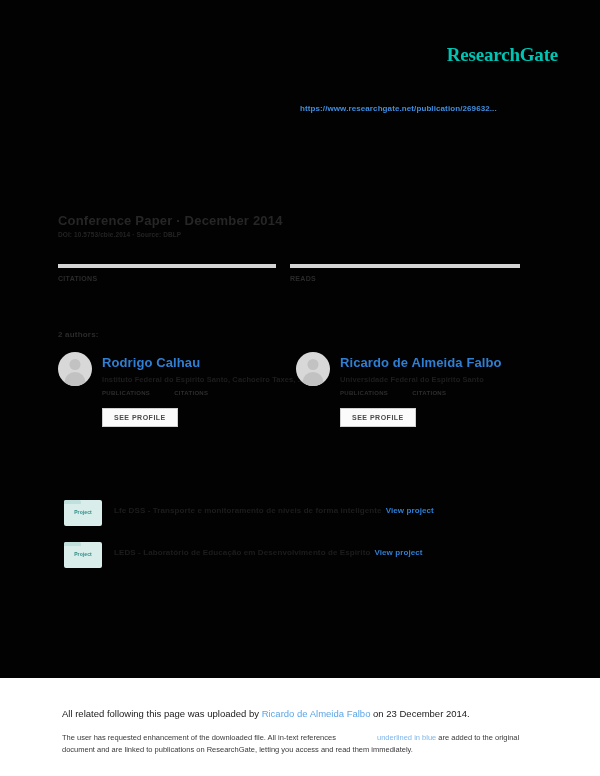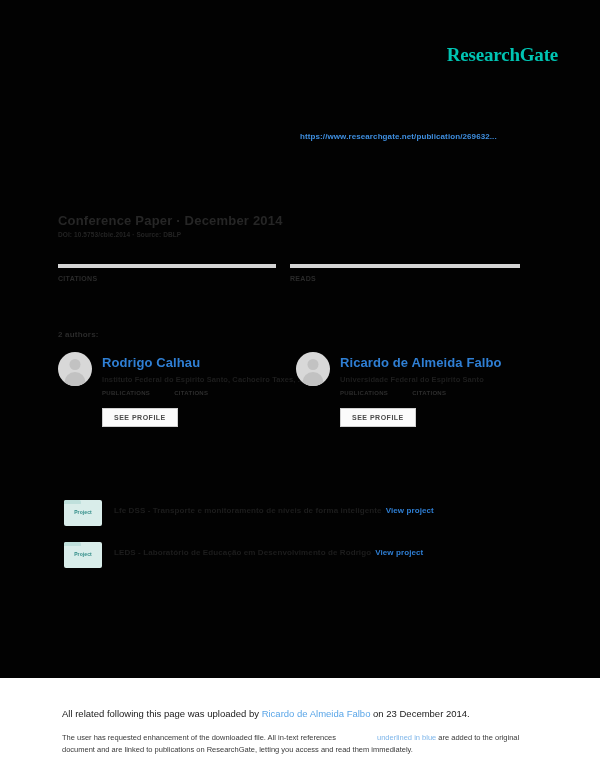--- a/index.html
+++ b/index.html
@@ -26,21 +26,20 @@
     letter-spacing:-0.2px;
     white-space:nowrap;
   }
 
   .pub-url{
     position:absolute;left:300px;top:104px;
     font-size:8px;font-weight:bold;
     color:#3f8fe0;
     letter-spacing:0.1px;
     white-space:nowrap;
-    margin-top:28px;
   }
 
   .meta-type{
     position:absolute;left:58px;top:213px;
     font-size:13px;font-weight:bold;
     color:#262626;
     letter-spacing:0.2px;
     white-space:nowrap;
   }
   .meta-doi{
@@ -245,21 +244,21 @@
       <div class="project-text">
         <span>Lfe DSS - Transporte e monitoramento de níveis de forma inteligente</span><span class="view-project">View project</span>
       </div>
     </div>
 
     <div class="project-row p1">
       <div class="project-icon">
         <span>Project</span>
       </div>
       <div class="project-text">
-        <span>LEDS - Laboratório de Educação em Desenvolvimento de Rodrigo</span><span class="view-project">View project</span>
+        <span>LEDS - Laboratório de Educação em Desenvolvimento de Espirito</span><span class="view-project">View project</span>
       </div>
     </div>
 
   </div>
 
   <div class="footer">
     <div class="footer-upload">
       <span>All related following this page was uploaded by </span><span class="name">Ricardo de Almeida Falbo</span><span> on 23 December 2014.</span>
     </div>
     <div class="footer-note">

